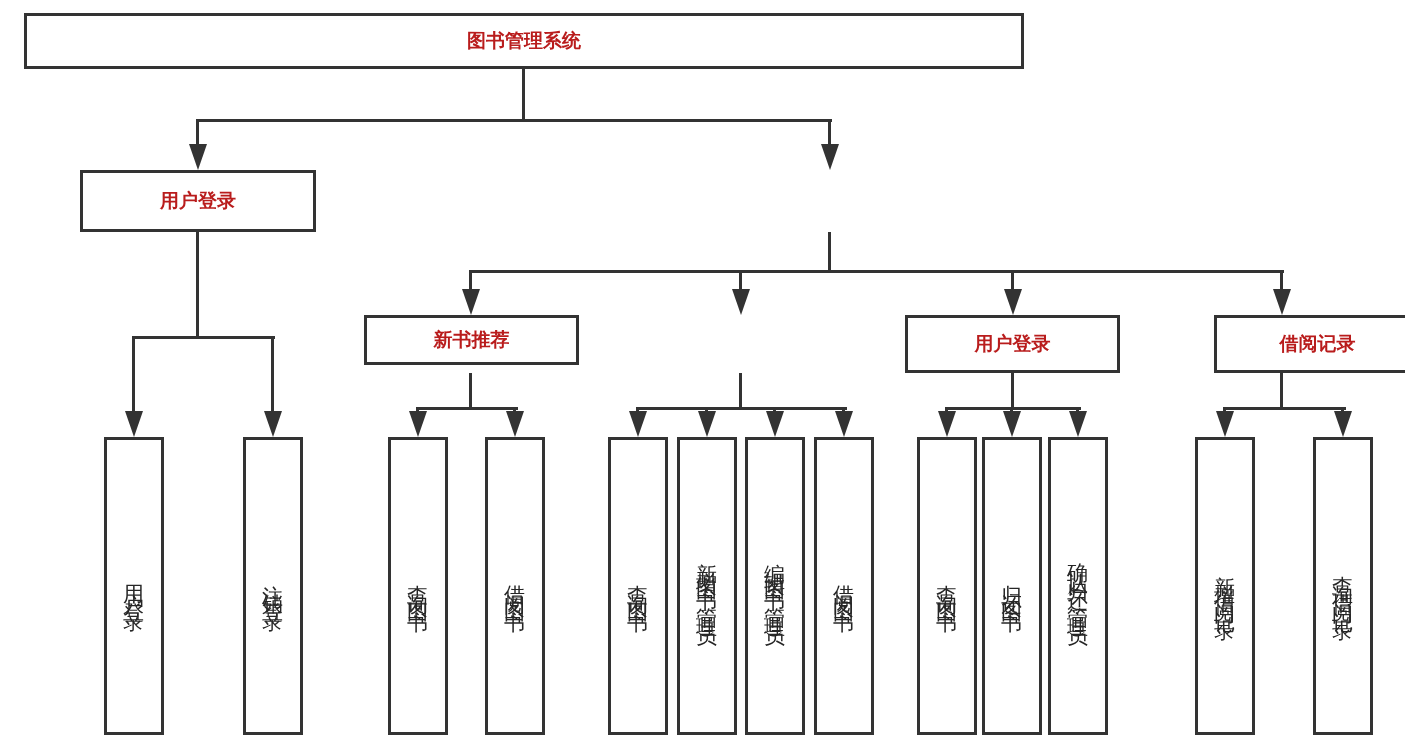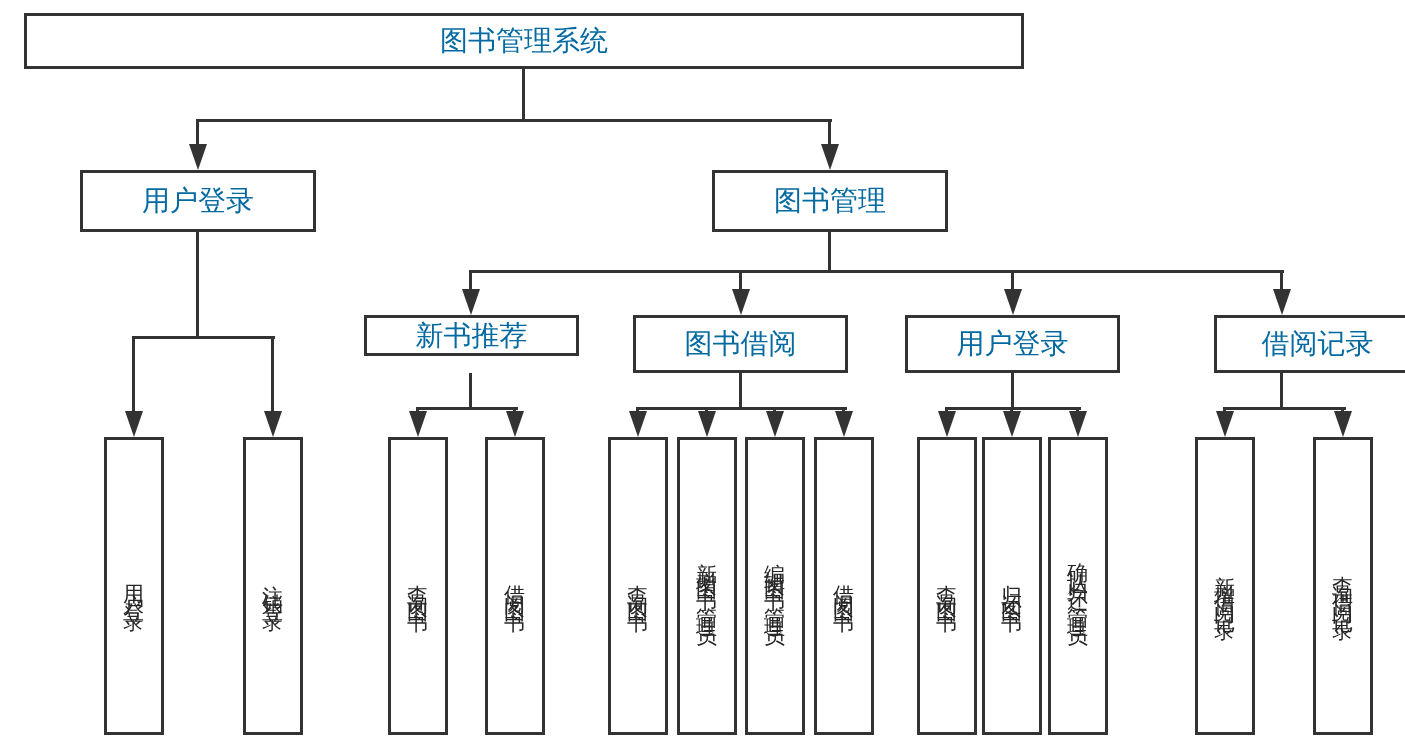--- a/index.html
+++ b/index.html
@@ -1,21 +1,21 @@
 <!DOCTYPE html>
 <html><head>
 <meta charset="utf-8">
 <style>
   html,body{margin:0;padding:0;background:#ffffff;}
   body{font-family:"Liberation Sans","DejaVu Sans",sans-serif;}
   #stage{position:relative;width:1405px;height:747px;background:#ffffff;overflow:hidden;}
 
   .box{position:absolute;box-sizing:border-box;background:#ffffff;border:3px solid #333333;
        display:flex;align-items:center;justify-content:center;z-index:2;}
-  .box .lbl{color:#0369a1;font-size:28px;white-space:nowrap;}
+  .box .lbl{color:#b91c1c;font-size:19px;white-space:nowrap;font-weight:bold;}
   .box .vlbl{color:#262626;font-size:21px;writing-mode:vertical-rl;text-orientation:mixed;
        letter-spacing:9px;line-height:1;white-space:nowrap;}
 
   .hline{position:absolute;height:3px;background:#333333;z-index:1;}
   .vline{position:absolute;width:3px;background:#333333;z-index:1;}
 
   .varrow{position:absolute;width:3px;background:#333333;z-index:1;}
   .varrow::after{content:"";position:absolute;top:100%;left:50%;transform:translateX(-50%);
        width:0;height:0;border-left:9px solid transparent;border-right:9px solid transparent;
        border-top:26px solid #333333;}
@@ -33,41 +33,35 @@
   </div>
 
   <div class="vline" style="left:522px;top:69px;height:53px"></div>
   <div class="hline" style="left:197px;top:119px;width:635px"></div>
   <div class="varrow" style="left:196px;top:119px;height:25px"></div>
   <div class="varrow" style="left:828px;top:119px;height:25px"></div>
 
   <div class="box" style="left:80px;top:170px;width:236px;height:62px">
     <span class="lbl">用户登录</span>
   </div>
-  <div class="box" style="left:712px;top:170px;width:236px;height:62px">
-    <span class="lbl">图书管理</span>
-  </div>
 
   <div class="vline" style="left:196px;top:232px;height:107px"></div>
   <div class="hline" style="left:132px;top:336px;width:143px"></div>
   <div class="varrow" style="left:132px;top:336px;height:75px"></div>
   <div class="varrow" style="left:271px;top:336px;height:75px"></div>
 
   <div class="vline" style="left:828px;top:232px;height:41px"></div>
   <div class="hline" style="left:469px;top:270px;width:815px"></div>
   <div class="varrow" style="left:469px;top:270px;height:19px"></div>
   <div class="varrow" style="left:739px;top:270px;height:19px"></div>
   <div class="varrow" style="left:1011px;top:270px;height:19px"></div>
   <div class="varrow" style="left:1280px;top:270px;height:19px"></div>
 
-  <div class="box" style="left:364px;top:315px;width:215px;height:41px">
+  <div class="box" style="left:364px;top:315px;width:215px;height:50px">
     <span class="lbl">新书推荐</span>
-  </div>
-  <div class="box" style="left:633px;top:315px;width:215px;height:58px">
-    <span class="lbl">图书借阅</span>
   </div>
   <div class="box" style="left:905px;top:315px;width:215px;height:58px">
     <span class="lbl">用户登录</span>
   </div>
   <div class="box" style="left:1214px;top:315px;width:207px;height:58px">
     <span class="lbl">借阅记录</span>
   </div>
 
   <div class="vline" style="left:469px;top:373px;height:37px"></div>
   <div class="hline" style="left:416px;top:407px;width:102px"></div>

